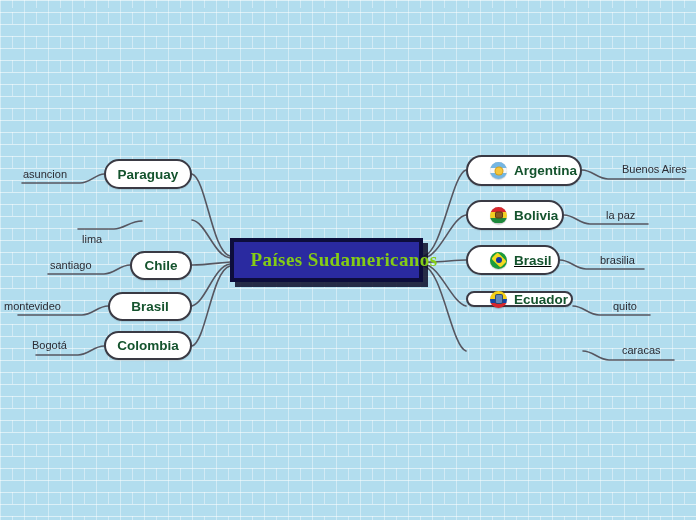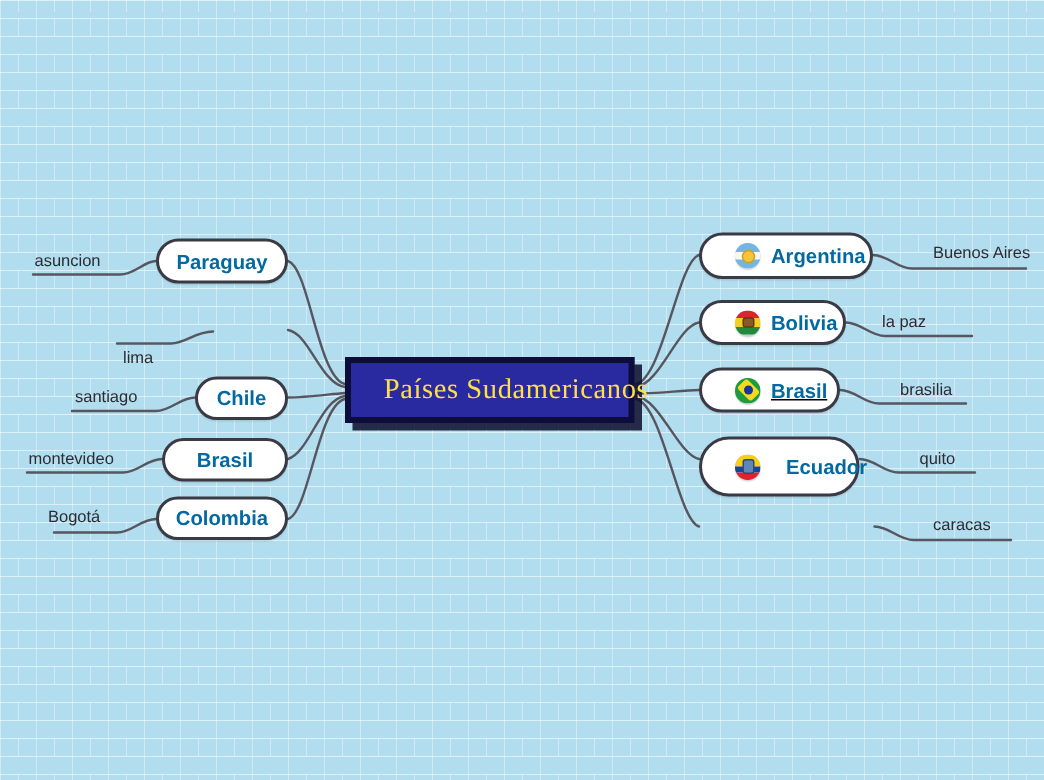--- a/index.html
+++ b/index.html
@@ -87,44 +87,44 @@
     border: 4px solid #0d0d3c;
     box-sizing: border-box;
     box-shadow: 5px 5px 0 rgba(12,12,40,0.85);
     display: flex;
     align-items: center;
     justify-content: center;
     z-index: 6;
   }
   .root-label {
     font-family: "Liberation Serif", serif;
-    font-weight: normal;
+    font-weight: bold;
     font-size: 19px;
-    color: #fde047;
+    color: #84cc16;
     letter-spacing: 0.4px;
     white-space: nowrap;
     margin-left: 35px;
   }
 
   
   .node {
     position: absolute;
     box-sizing: border-box;
     background: #ffffff;
     border: 2px solid #3a3a44;
     border-radius: 999px;
     display: flex;
     align-items: center;
     z-index: 5;
     box-shadow: 0 1px 1px rgba(0,0,0,0.10);
   }
   .node .label {
     font-size: 13.5px;
     font-weight: bold;
-    color: #0369a1;
+    color: #14532d;
     white-space: nowrap;
   }
   .node.left {
     justify-content: center;
   }
   .node.right {
     padding-left: 22px;
   }
   .node.right .label {
     margin-left: 7px;
@@ -300,36 +300,36 @@
 
   <div class="node right" style="left:466px; top:245px; width:94px; height:30px;text-decoration:underline;">
     <span class="flag flag-br">
       <i class="a"></i>
         <span class="emb"></span>
         <span class="emb2"></span>
     </span>
     <span class="label">Brasil</span>
   </div>
 
-  <div class="node right" style="left:466px; top:291px; width:107px; height:40px;gap:10px;">
+  <div class="node right" style="left:466px; top:291px; width:107px; height:16px;">
     <span class="flag flag-ec">
       <i class="a"></i>
         <i class="b"></i>
         <i class="c"></i>
         <span class="emb"></span>
     </span>
     <span class="label">Ecuador</span>
   </div>
 
 
   <div class="capital" style="left:23px; top:168px;">asuncion</div>
   <div class="capital" style="left:82px; top:214px;margin-top:19px;">lima</div>
   <div class="capital" style="left:50px; top:259px;">santiago</div>
-  <div class="capital" style="left:19px; top:300px;">montevideo</div>
+  <div class="capital" style="left:4px; top:300px;">montevideo</div>
   <div class="capital" style="left:32px; top:339px;">Bogotá</div>
 
   <div class="capital" style="left:622px; top:163px;">Buenos Aires</div>
-  <div class="capital" style="left:588px; top:209px;">la paz</div>
+  <div class="capital" style="left:606px; top:209px;">la paz</div>
   <div class="capital" style="left:600px; top:254px;">brasilia</div>
   <div class="capital" style="left:613px; top:300px;">quito</div>
   <div class="capital" style="left:622px; top:344px;">caracas</div>
 
 </div>
 
 </body></html>

